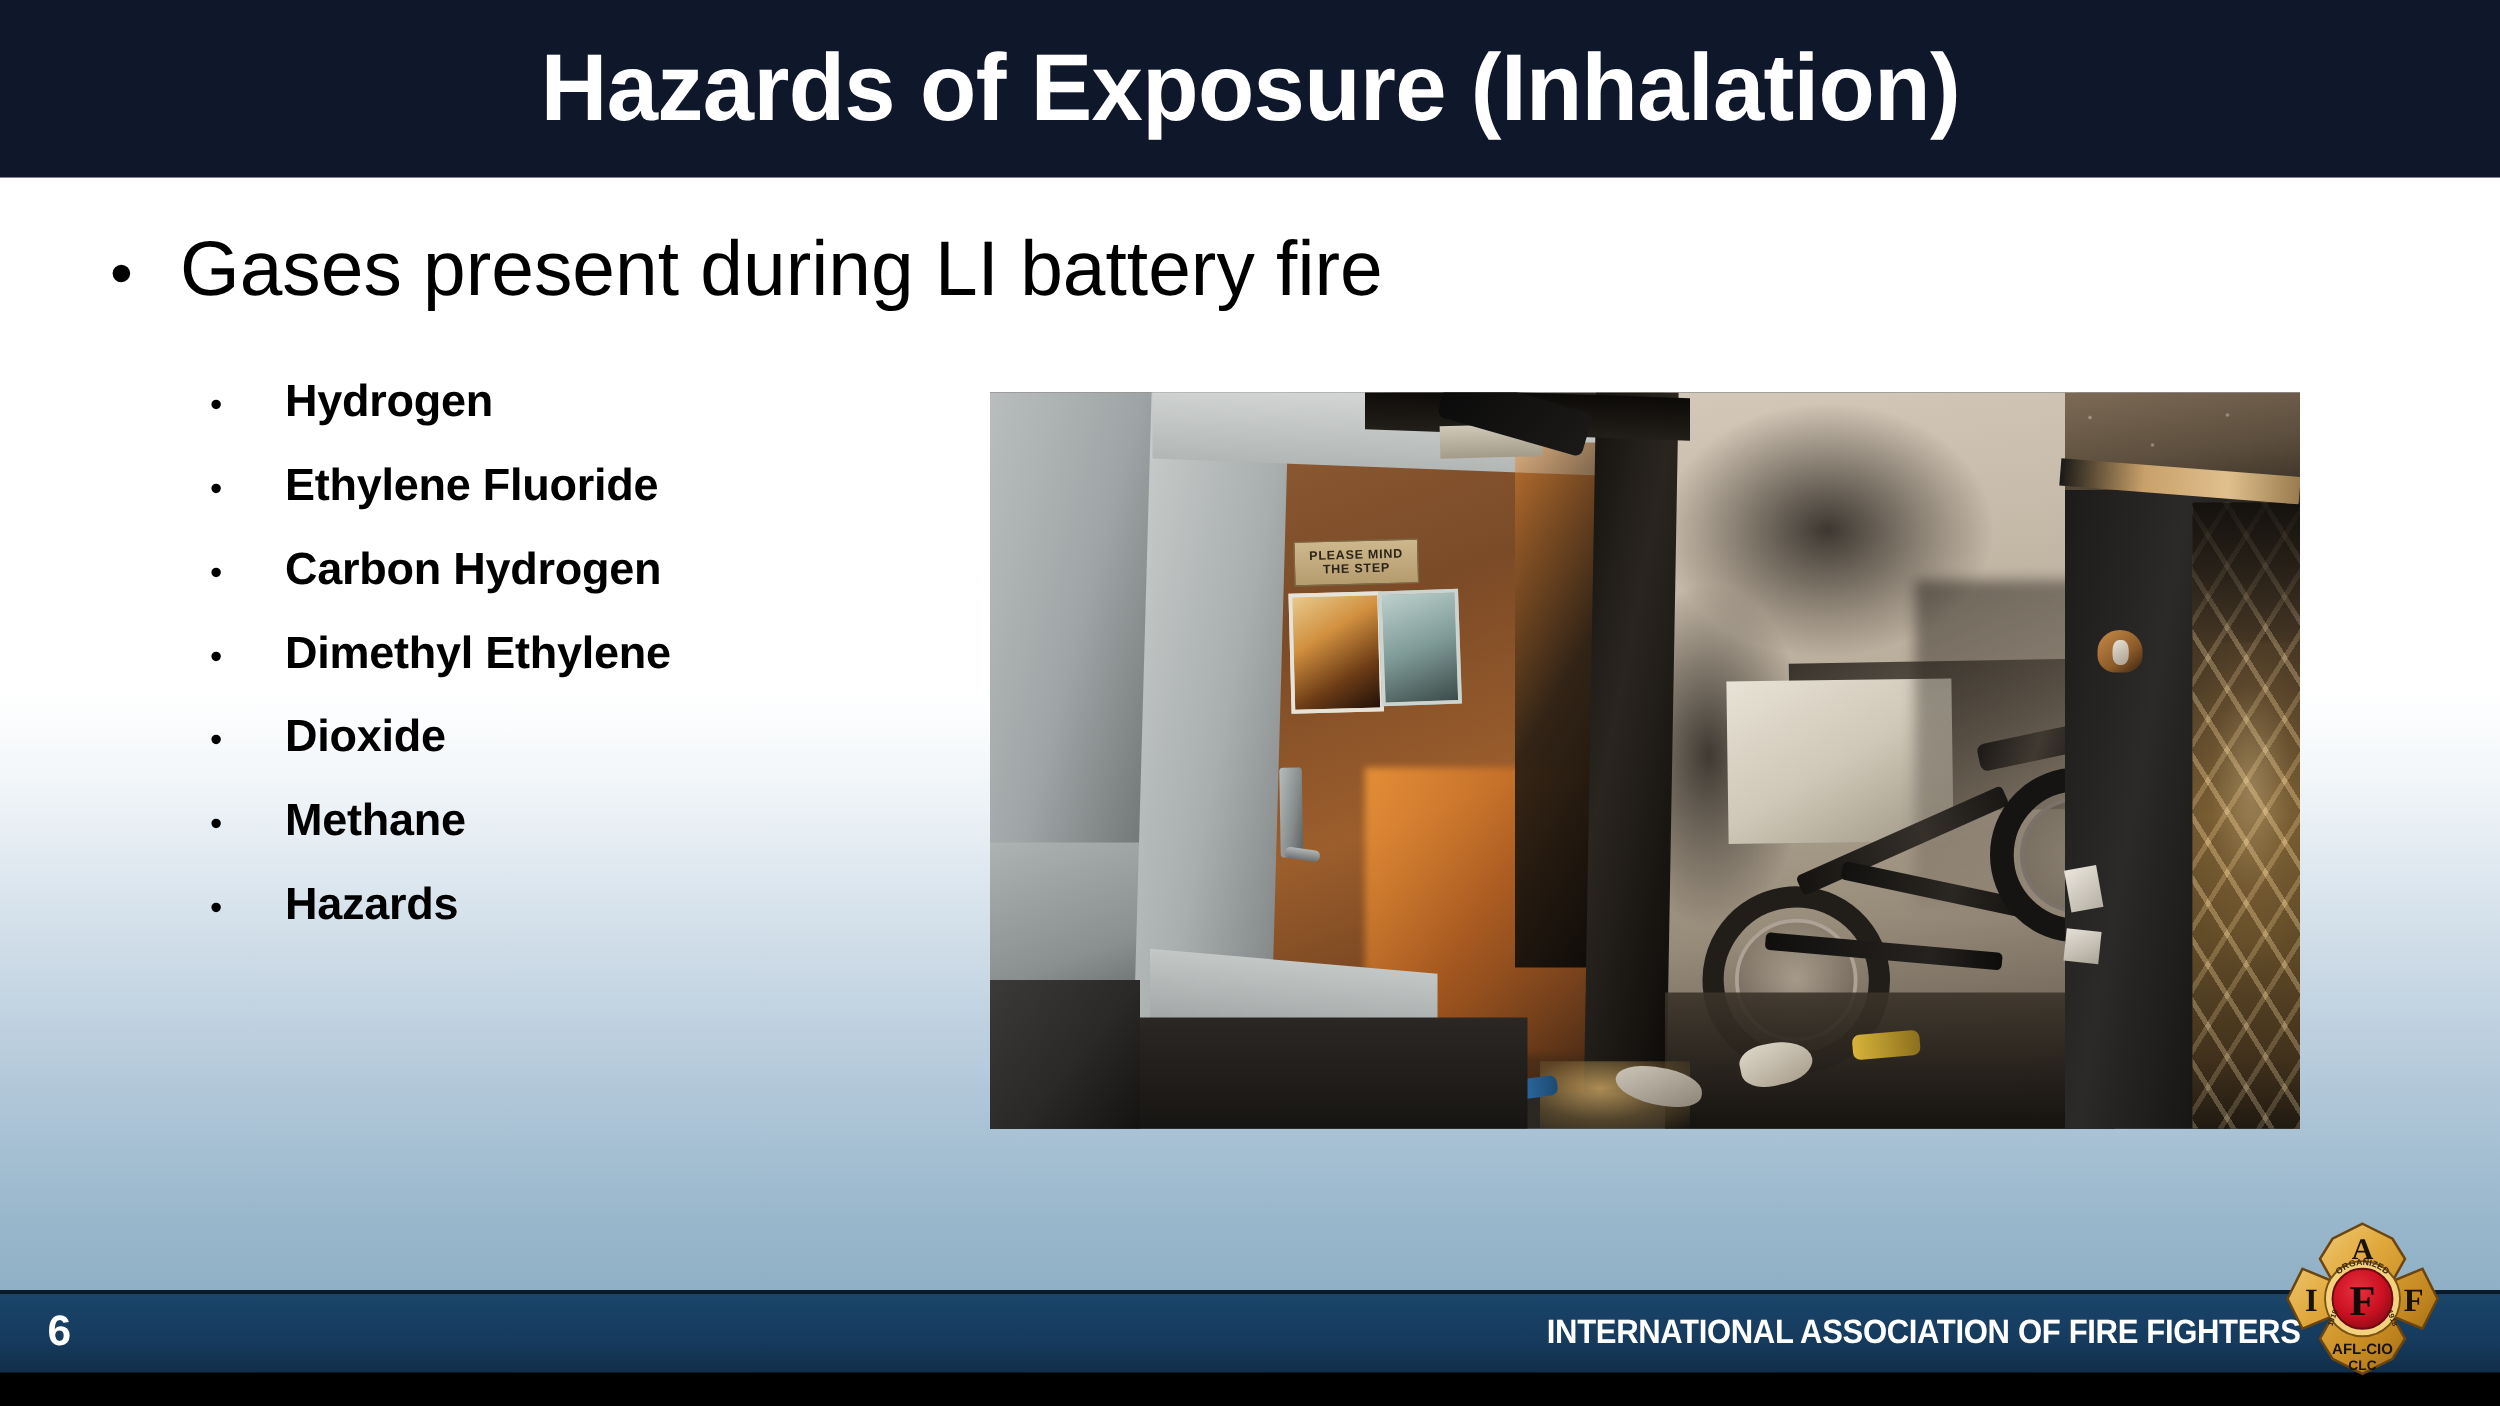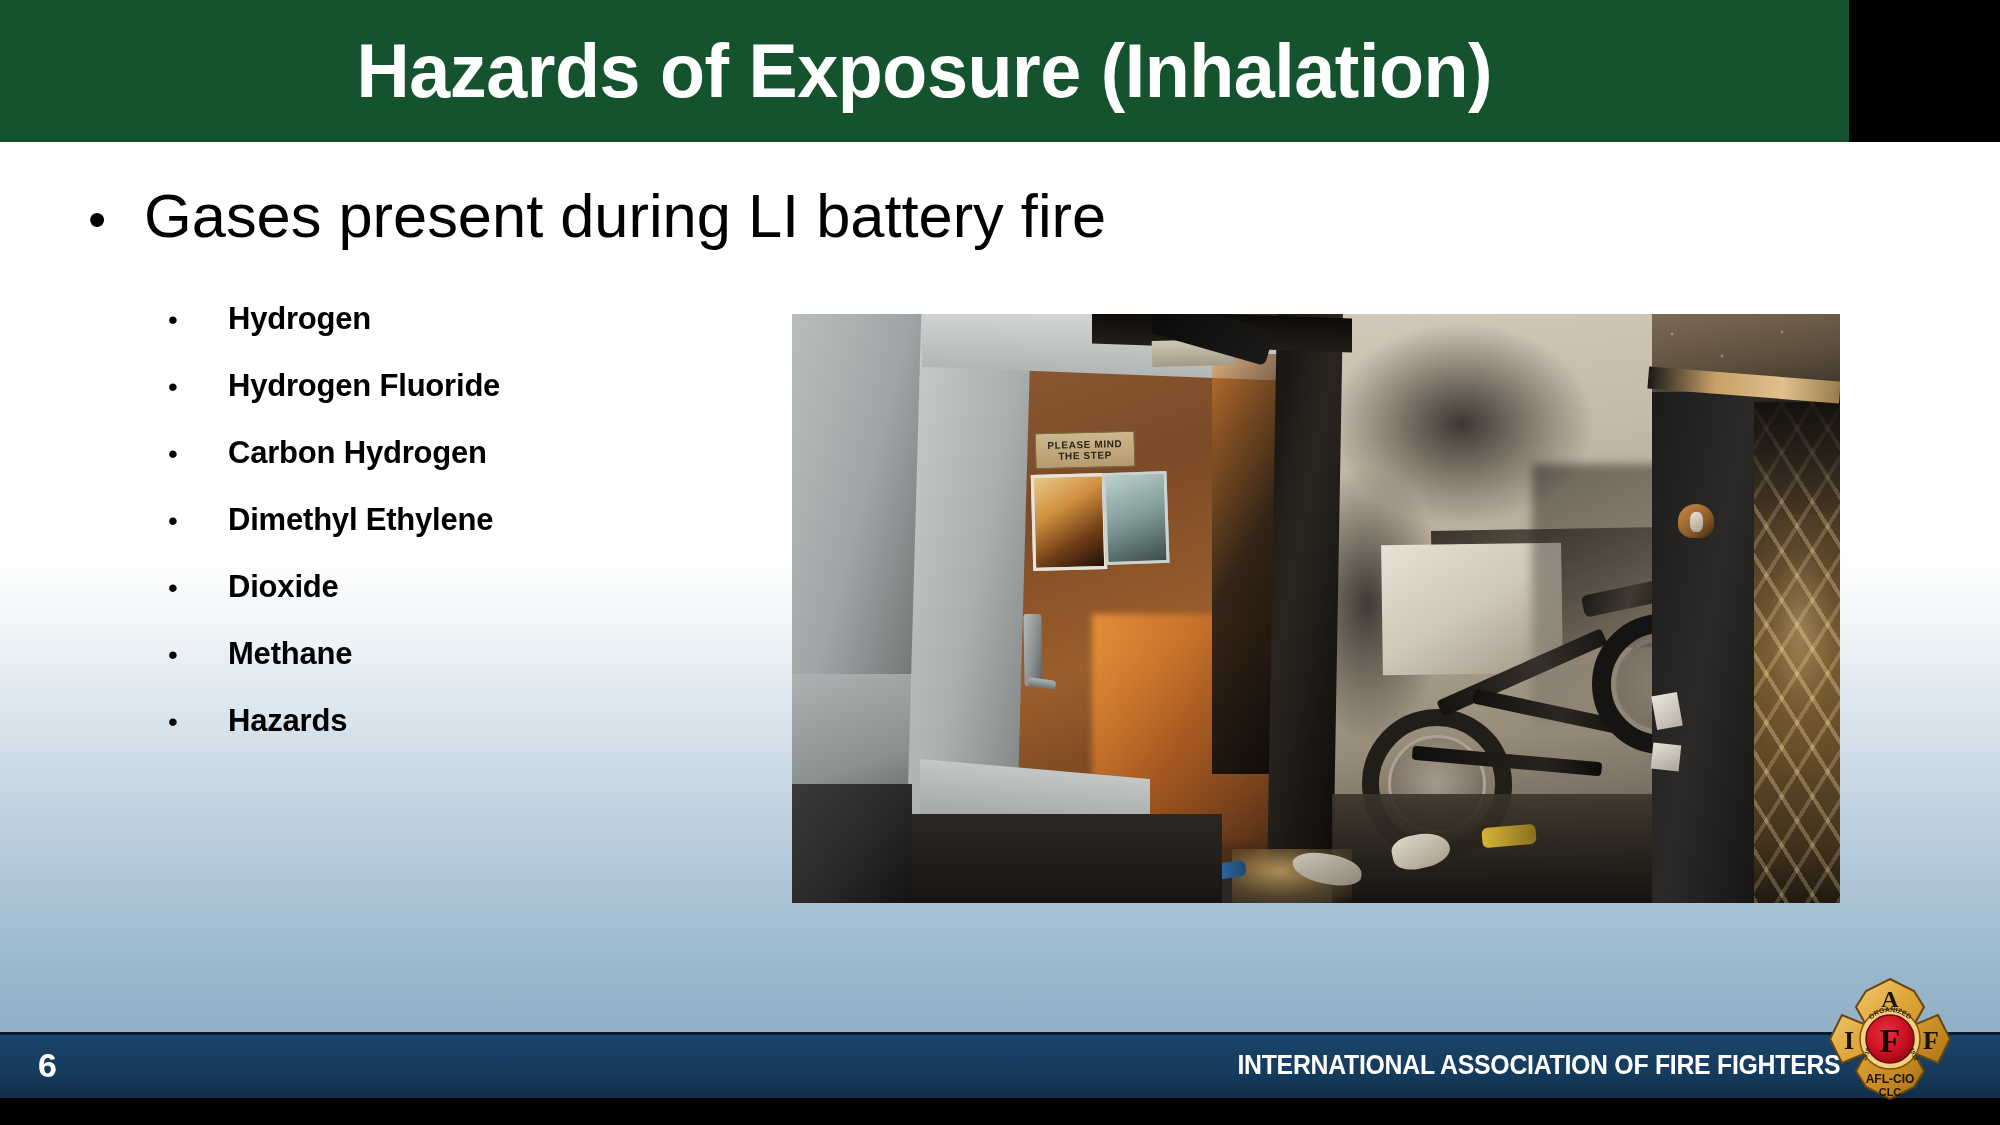--- a/index.html
+++ b/index.html
@@ -15,22 +15,22 @@
     width: 2000px;
     height: 1125px;
     overflow: hidden;
     background: #000;
   }
 
   
   #title-bar {
     position: absolute;
     left: 0; top: 0;
-    width: 1849px; height: 142px;
-    background: #14532d;
+    width: 2000px; height: 142px;
+    background: #0f172a;
     display: flex;
     align-items: center;
     justify-content: center;
   }
   #title-text {
     color: #ffffff;
     font-size: 76px;
     font-weight: bold;
     letter-spacing: -0.5px;
     line-height: 1;
@@ -90,21 +90,21 @@
     align-items: baseline;
     height: 67px;
   }
   .sub-item .sub-dot {
     font-size: 28px;
     line-height: 1;
     width: 60px;
     display: inline-block;
   }
   .sub-item .sub-label {
-    font-size: 31px;
+    font-size: 36px;
     font-weight: bold;
     line-height: 1;
     white-space: nowrap;
     letter-spacing: -0.2px;
   }
 
   
   #photo {
     position: absolute;
     left: 792px;
@@ -451,21 +451,21 @@
     <span class="bullet-label">Gases present during LI battery fire</span>
   </div>
 
   <div id="sub-bullets">
     <div class="sub-item">
       <span class="sub-dot">•</span>
       <span class="sub-label">Hydrogen</span>
     </div>
     <div class="sub-item">
       <span class="sub-dot">•</span>
-      <span class="sub-label">Hydrogen Fluoride</span>
+      <span class="sub-label">Ethylene Fluoride</span>
     </div>
     <div class="sub-item">
       <span class="sub-dot">•</span>
       <span class="sub-label">Carbon Hydrogen</span>
     </div>
     <div class="sub-item">
       <span class="sub-dot">•</span>
       <span class="sub-label">Dimethyl Ethylene</span>
     </div>
     <div class="sub-item">

